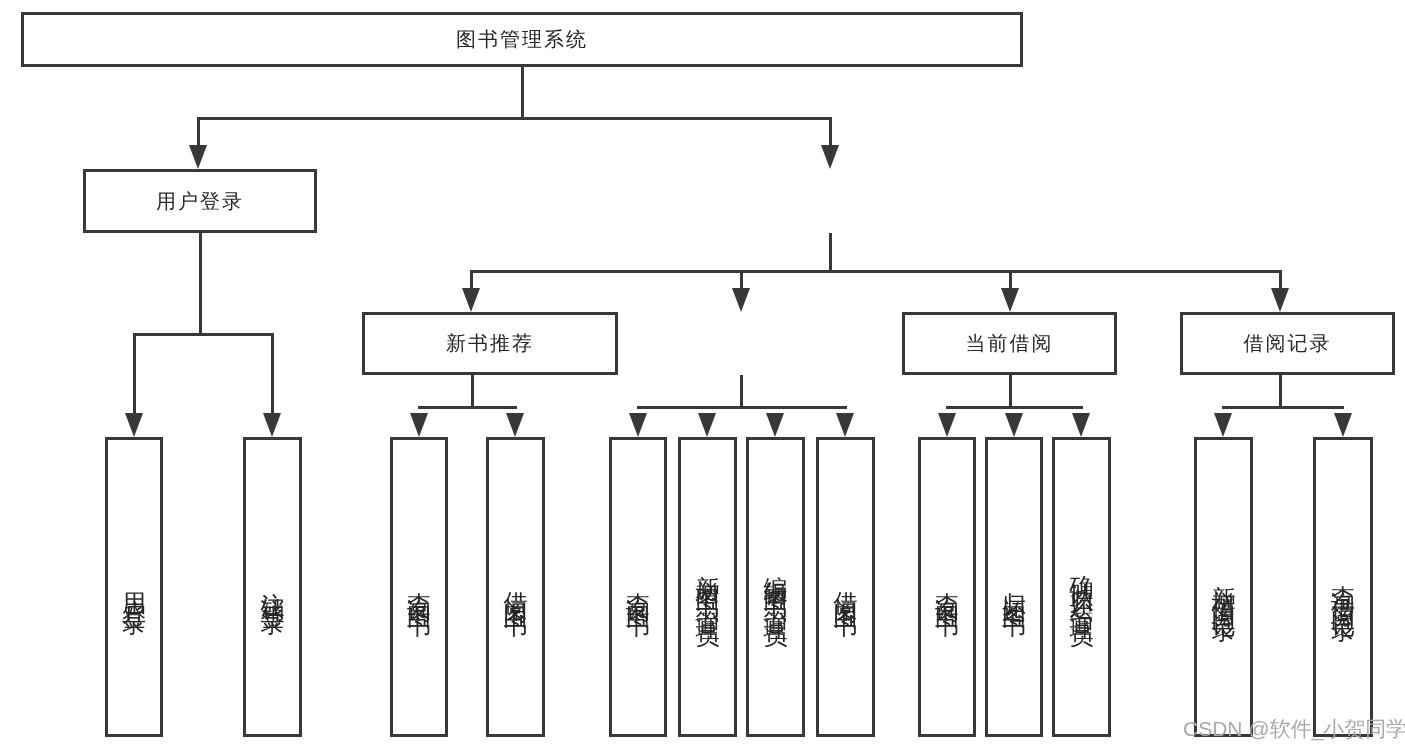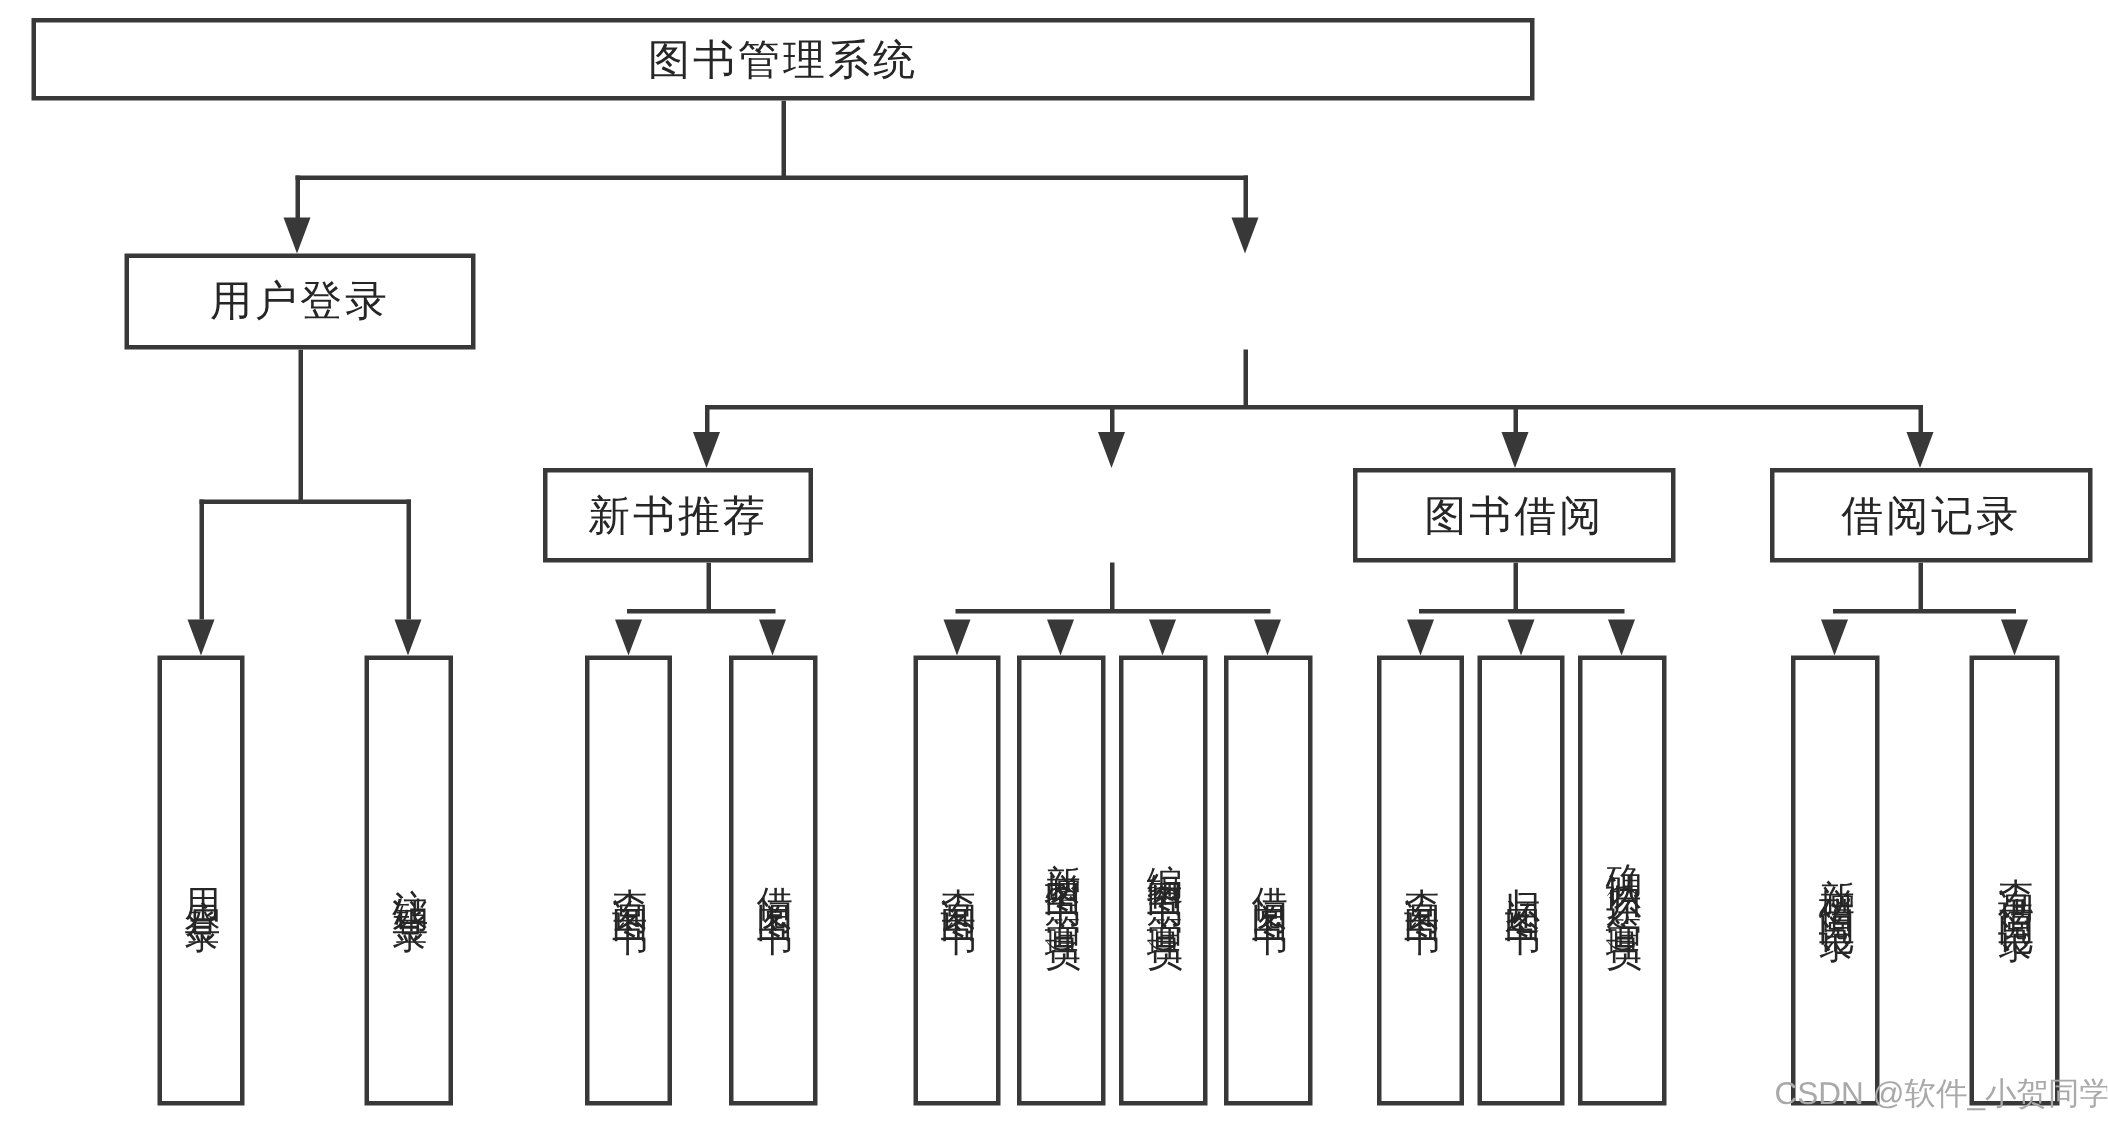--- a/index.html
+++ b/index.html
@@ -10,21 +10,21 @@
   }
   html,body{margin:0;padding:0;background:var(--bg);}
   .canvas{
     position:relative;width:1405px;height:747px;background:var(--bg);
     font-family:"Liberation Sans", sans-serif;overflow:hidden;
   }
   .bx{
     position:absolute;box-sizing:border-box;border:3px solid var(--line);
     background:#fff;display:flex;align-items:center;justify-content:center;
   }
-  .bx.h span{font-size:28px;letter-spacing:2px;color:var(--text);white-space:nowrap;}
+  .bx.h span{font-size:20px;letter-spacing:2px;color:var(--text);white-space:nowrap;}
   .bx.v span{
     writing-mode:vertical-rl;text-orientation:mixed;
     font-size:24px;letter-spacing:7px;color:var(--text);line-height:1;
   }
   .vl{position:absolute;width:3px;background:var(--line);}
   .hl{position:absolute;height:3px;background:var(--line);}
   .arw{
     position:absolute;width:0;height:0;
     border-left:9px solid transparent;border-right:9px solid transparent;
     border-top:24px solid var(--line);
@@ -88,25 +88,25 @@
   <div class="arw" style="left:1334px;top:413px"></div>
 
   <div class="bx h" style="left:21px;top:12px;width:1002px;height:55px">
     <span>图书管理系统</span>
   </div>
 
   <div class="bx h" style="left:83px;top:169px;width:234px;height:64px">
     <span>用户登录</span>
   </div>
 
-  <div class="bx h" style="left:362px;top:312px;width:180px;height:63px">
+  <div class="bx h" style="left:362px;top:312px;width:256px;height:63px">
     <span>新书推荐</span>
   </div>
   <div class="bx h" style="left:902px;top:312px;width:215px;height:63px">
-    <span>图书借阅</span>
+    <span>当前借阅</span>
   </div>
   <div class="bx h" style="left:1180px;top:312px;width:215px;height:63px">
     <span>借阅记录</span>
   </div>
 
   <div class="bx v" style="left:105px;top:437px;width:58px;height:300px">
     <span>用户登录</span>
   </div>
   <div class="bx v" style="left:243px;top:437px;width:59px;height:300px">
     <span>注销登录</span>

